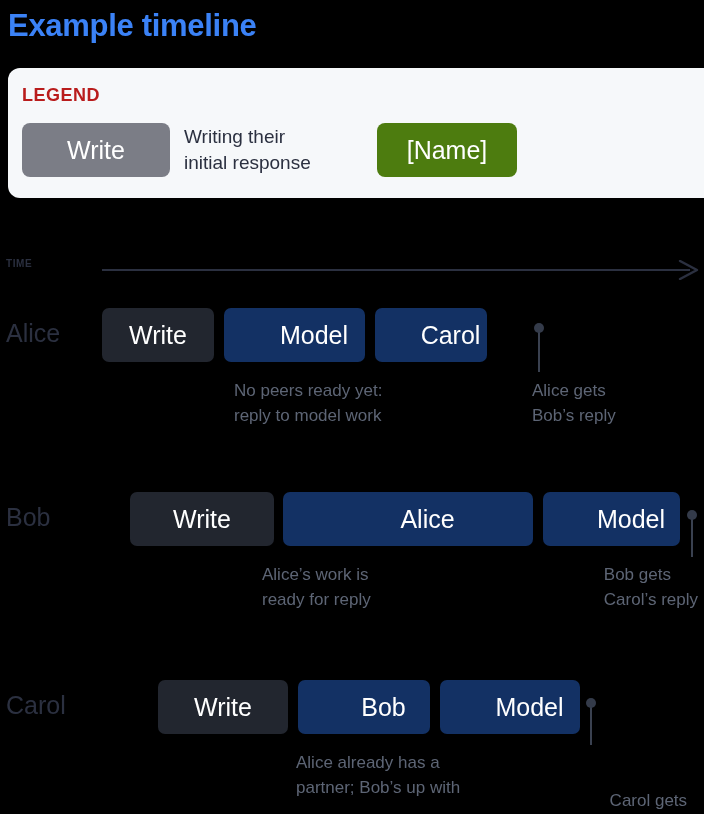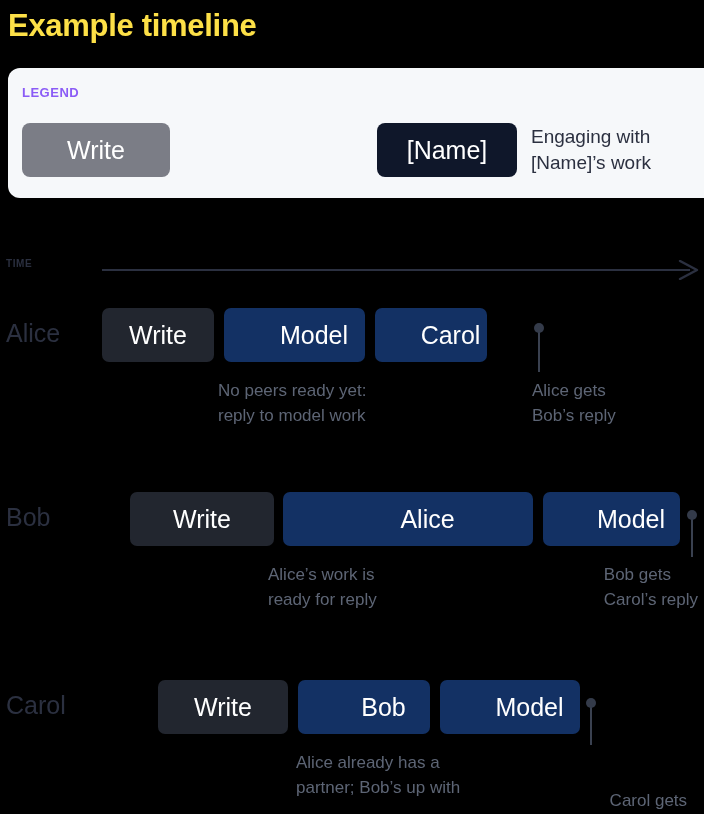--- a/index.html
+++ b/index.html
@@ -24,44 +24,44 @@
     background: #000000;
   }
 
   
   .page-title {
     position: absolute;
     left: 8px;
     top: 4px;
     font-size: 31px;
     font-weight: bold;
-    color: #fde047;
+    color: #3b82f6;
     letter-spacing: -0.3px;
     line-height: 44px;
     white-space: nowrap;
   }
 
   
   .legend-card {
     position: absolute;
     left: 8px;
     top: 68px;
     width: 710px;
     height: 130px;
     background: #f6f8fa;
     border-radius: 12px;
     box-sizing: border-box;
   }
   .legend-heading {
     position: absolute;
     left: 14px;
     top: 17px;
-    font-size: 13px;
+    font-size: 18px;
     font-weight: bold;
-    color: #8b5cf6;
+    color: #b91c1c;
     letter-spacing: 0.5px;
   }
   .legend-row {
     position: absolute;
     left: 14px;
     top: 55px;
     width: 680px;
     height: 62px;
     display: flex;
     align-items: flex-start;
@@ -76,21 +76,21 @@
     height: 54px;
     border-radius: 8px;
     display: flex;
     align-items: center;
     justify-content: center;
     color: #ffffff;
     font-size: 25px;
     box-sizing: border-box;
   }
   .legend-chip.write { width: 148px; background: #7b7d86; }
-  .legend-chip.name  { width: 140px; background: #0f172a; }
+  .legend-chip.name  { width: 140px; background: #4d7c0f; }
   .legend-desc {
     font-size: 19px;
     color: #2b3040;
     line-height: 26px;
     white-space: pre-line;
   }
 
   
   .time-label {
     position: absolute;
@@ -168,26 +168,26 @@
 <div class="page">
 
   <div class="page-title">Example timeline</div>
 
   <div class="legend-card">
     <div class="legend-heading">LEGEND</div>
     <div class="legend-row">
 
       <div class="legend-item first">
         <div class="legend-chip write">Write</div>
+        <div class="legend-desc">Writing their
+initial response</div>
       </div>
 
       <div class="legend-item">
         <div class="legend-chip name">[Name]</div>
-        <div class="legend-desc">Engaging with
-[Name]’s work</div>
       </div>
 
     </div>
   </div>
 
   <div class="time-label">TIME</div>
   <div class="time-axis">
     <svg width="600" height="20" viewBox="0 0 600 20" aria-hidden="true">
       <line x1="0" y1="10" x2="588" y2="10" stroke="#2b3040" stroke-width="2"></line>
       <polyline points="578,1 595,10 578,19" fill="none" stroke="#2b3040" stroke-width="2.4" stroke-linecap="round" stroke-linejoin="round"></polyline>
@@ -196,34 +196,34 @@
 
   <div id="rows-container">
       <div class="row" style="top: 0px;">
         <div class="row-name" style="top: 319px;">Alice</div>
         <div class="block write" style="left: 102px; top: 308px; width: 112px;">Write</div>
         <div class="block engage" style="left: 224px; top: 308px; width: 141px;">Model</div>
         <div class="block engage" style="left: 375px; top: 308px; width: 112px;">Carol</div>
         <div class="marker" style="left: 538px; top: 328px; height: 44px;">
           <div class="dot"></div>
         </div>
-        <div class="note" style="top: 378px; left: 218px;">No peers ready yet:
+        <div class="note" style="top: 378px; left: 234px;">No peers ready yet:
 reply to model work</div>
         <div class="note" style="top: 378px; left: 532px;">Alice gets
 Bob’s reply</div>
       </div>
       <div class="row" style="top: 0px;">
         <div class="row-name" style="top: 503px;">Bob</div>
         <div class="block write" style="left: 130px; top: 492px; width: 144px;">Write</div>
         <div class="block engage" style="left: 283px; top: 492px; width: 250px;">Alice</div>
         <div class="block engage" style="left: 543px; top: 492px; width: 137px;">Model</div>
         <div class="marker" style="left: 691px; top: 515px; height: 42px;">
           <div class="dot"></div>
         </div>
-        <div class="note" style="top: 562px; left: 268px;">Alice’s work is
+        <div class="note" style="top: 562px; left: 262px;">Alice’s work is
 ready for reply</div>
         <div class="note right" style="top: 562px; right: 6px;">Bob gets
 Carol’s reply</div>
       </div>
       <div class="row" style="top: 0px;">
         <div class="row-name" style="top: 691px;">Carol</div>
         <div class="block write" style="left: 158px; top: 680px; width: 130px;">Write</div>
         <div class="block engage" style="left: 298px; top: 680px; width: 132px;">Bob</div>
         <div class="block engage" style="left: 440px; top: 680px; width: 140px;">Model</div>
         <div class="marker" style="left: 590px; top: 703px; height: 42px;">

